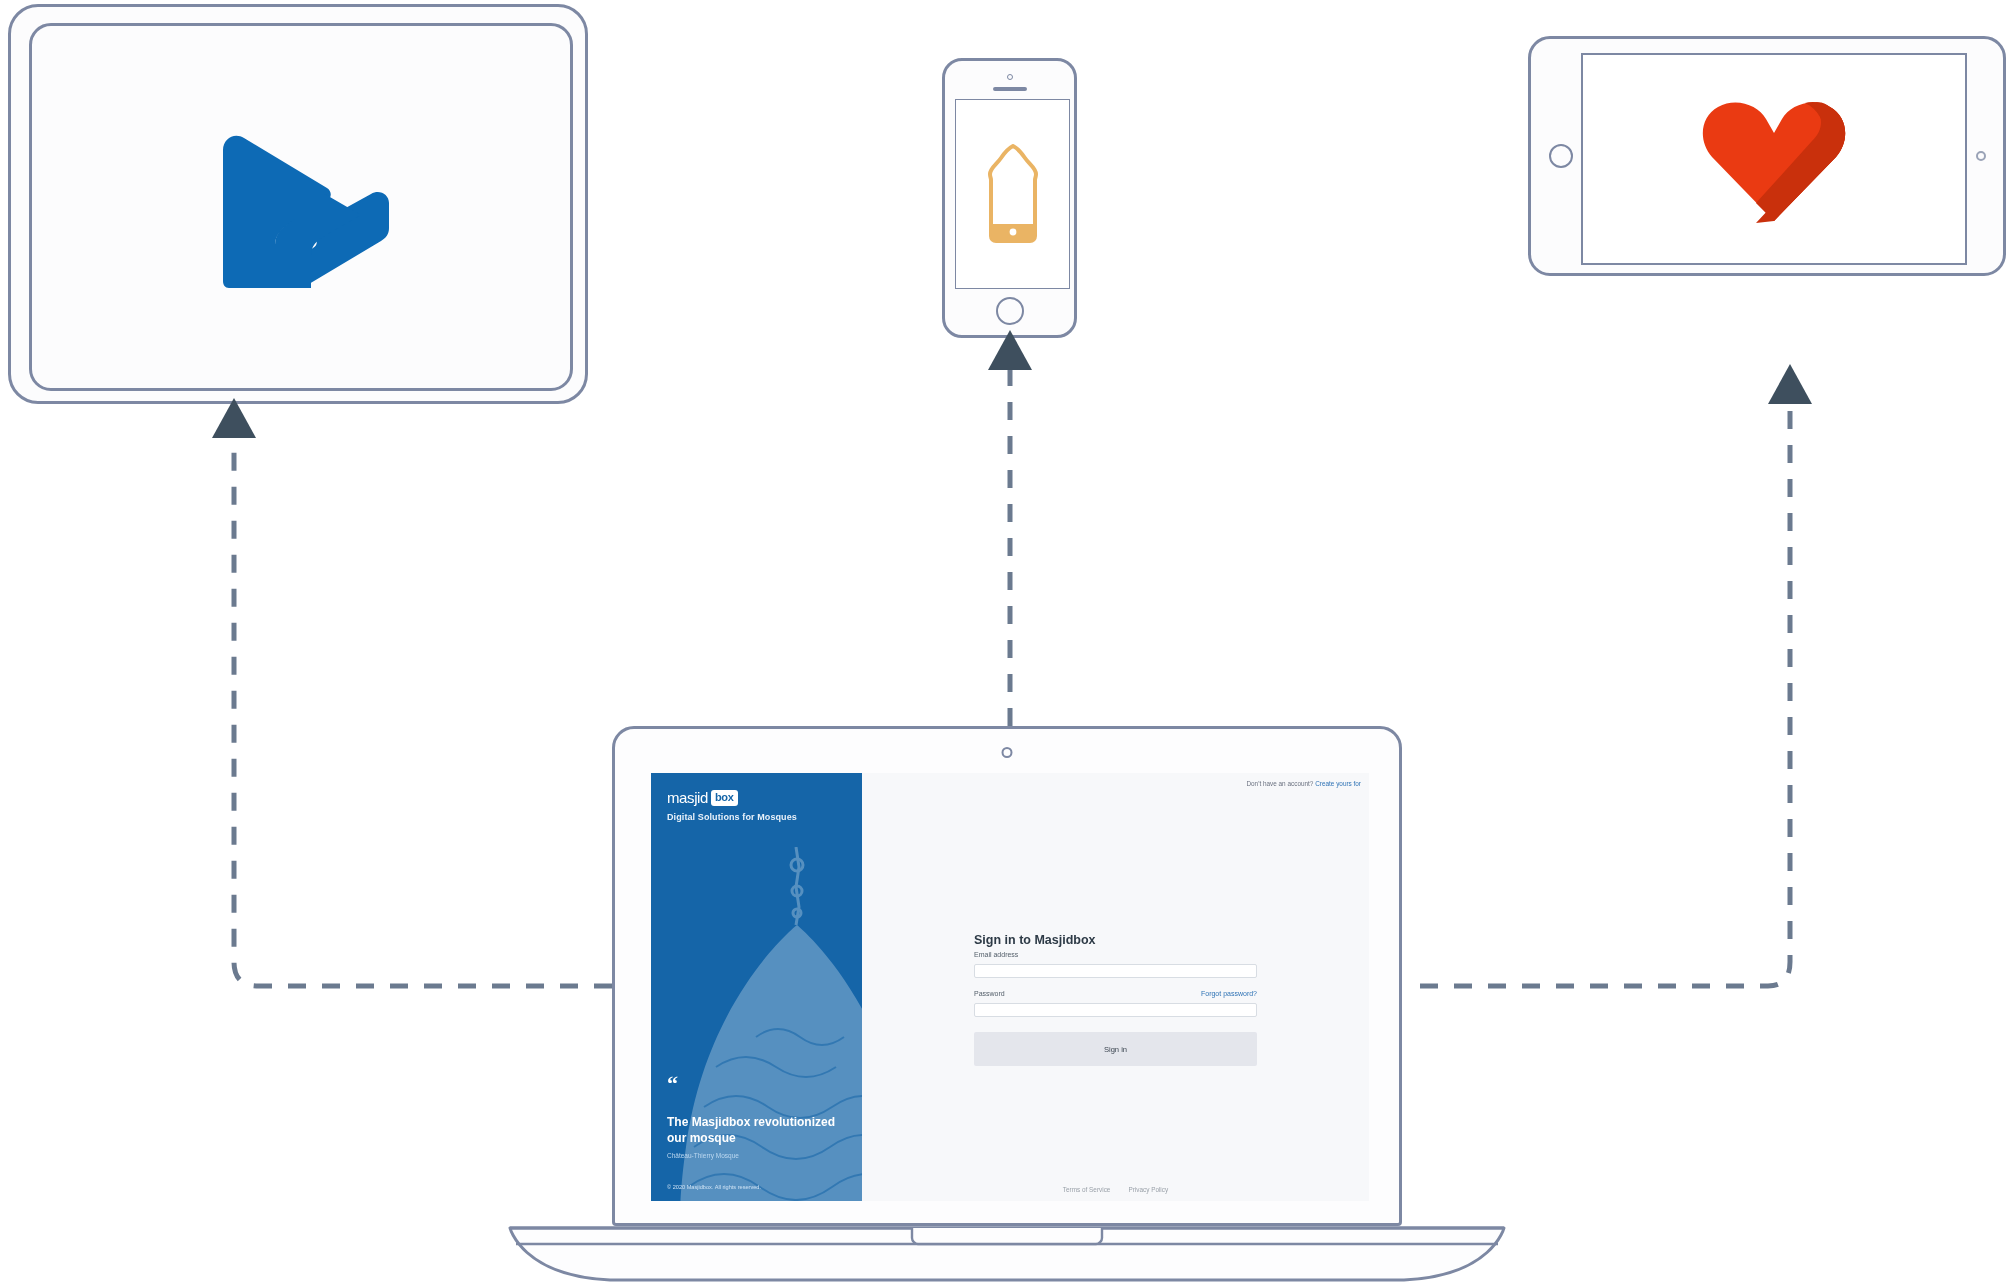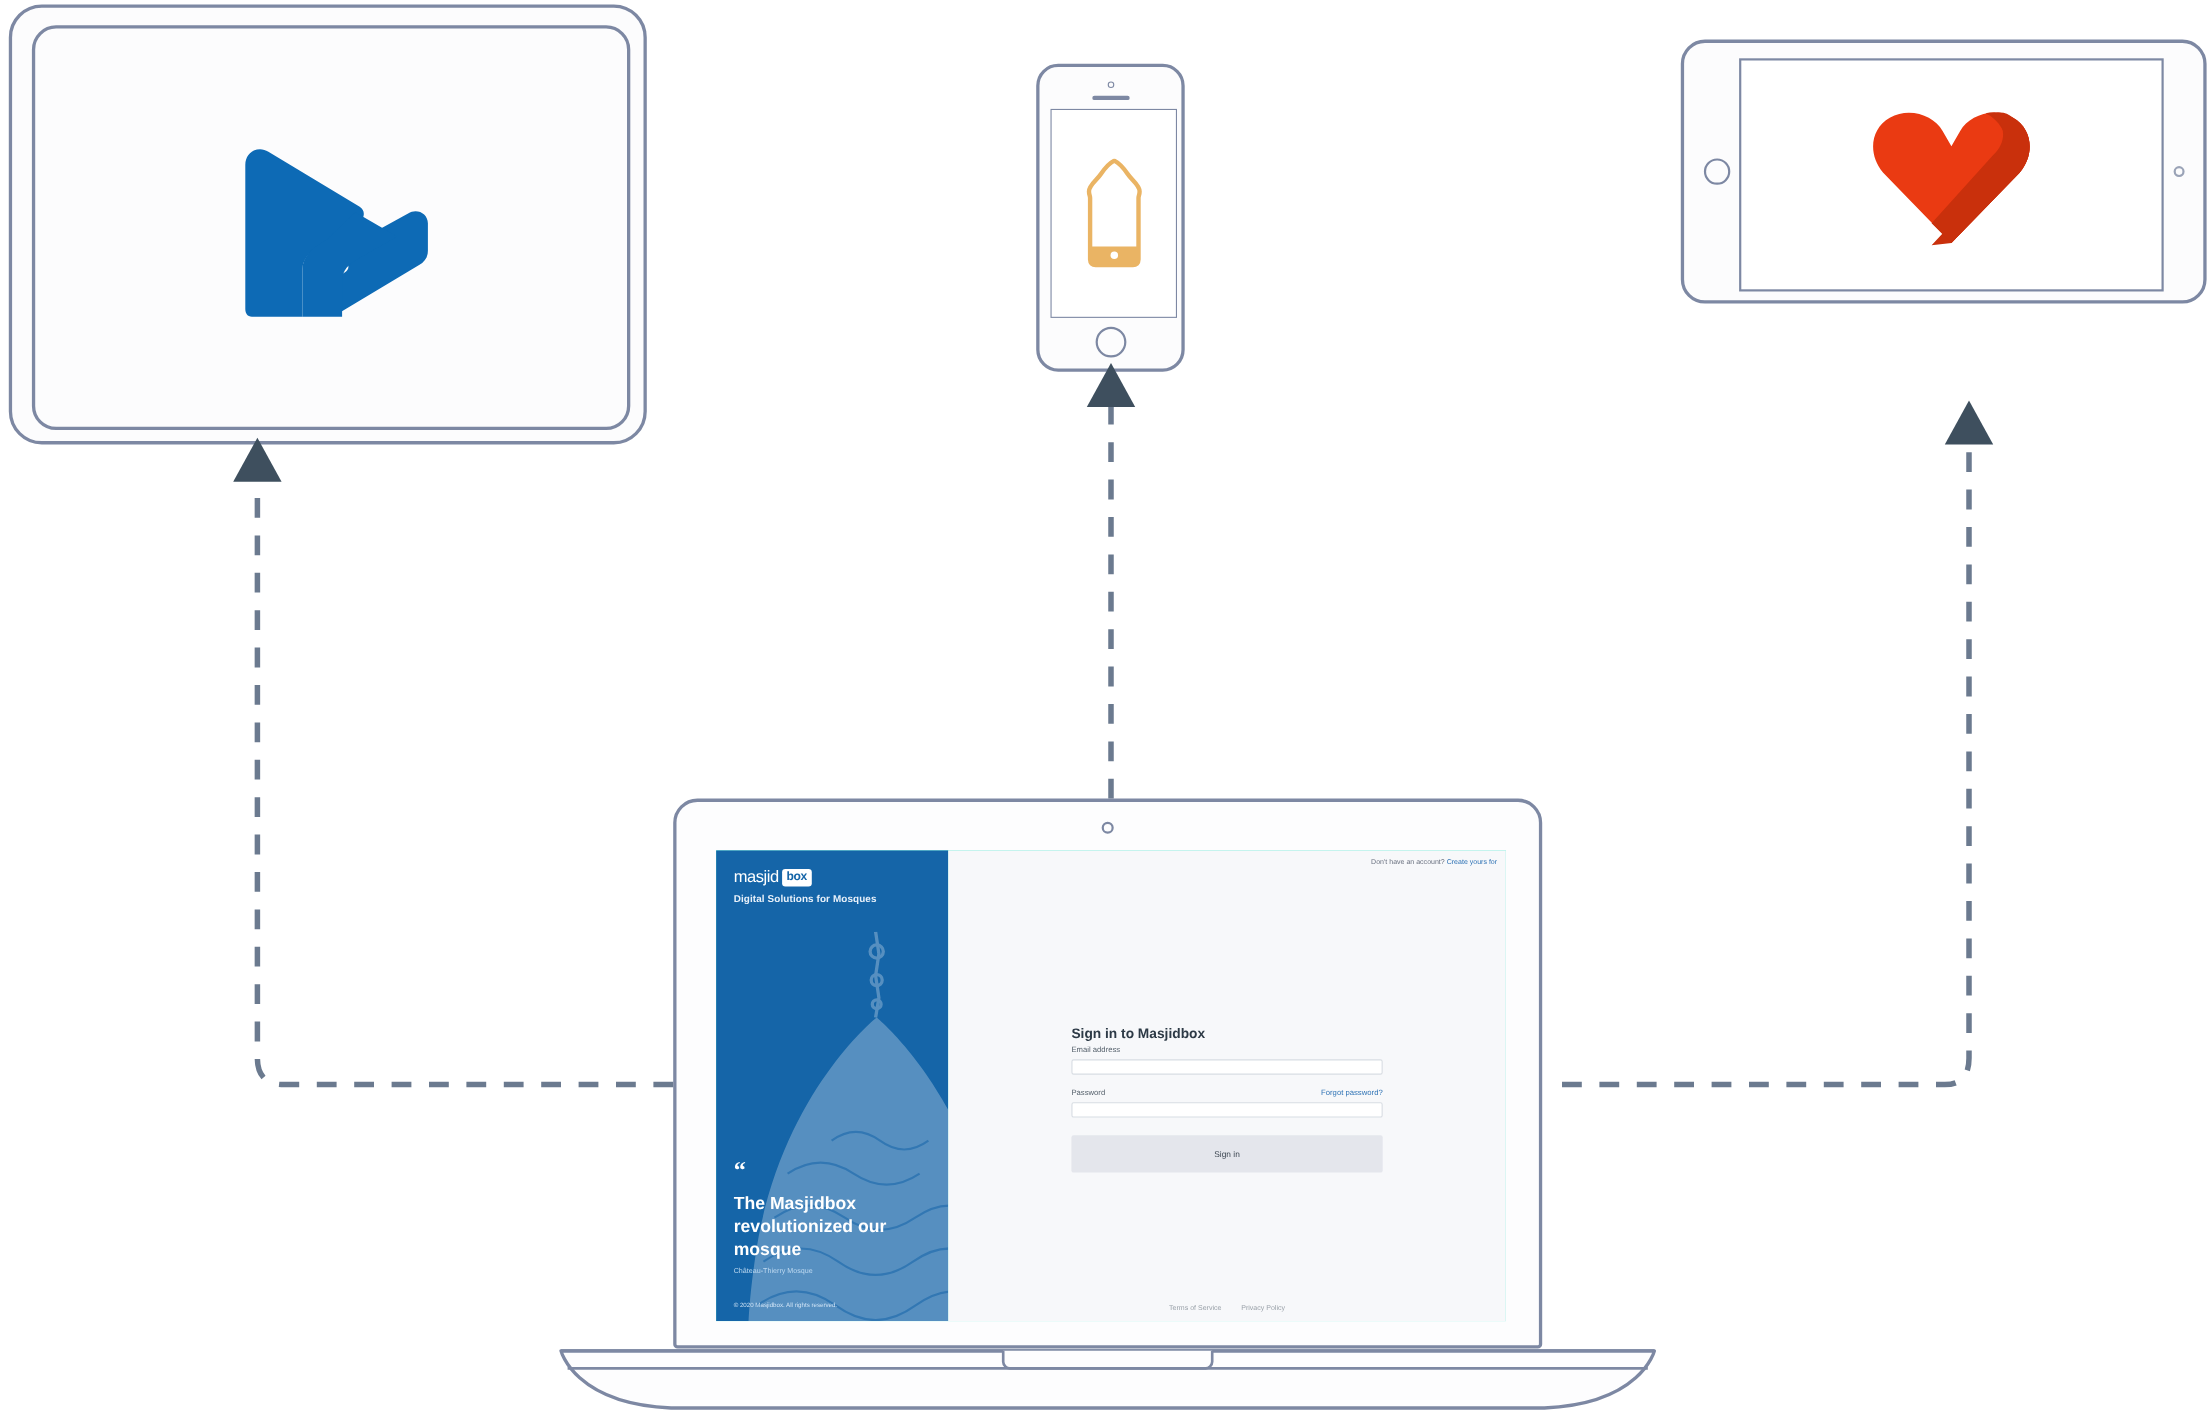--- a/index.html
+++ b/index.html
@@ -40,35 +40,35 @@
   .tabR-cam{position:absolute;right:17px;top:50%;margin-top:-5px;width:10px;height:10px;
        border-radius:50%;border:2px solid #9aa3b7;box-sizing:border-box;}
 
   
   #laptop{position:absolute;left:612px;top:726px;width:790px;height:510px;}
   #laptop-lid{position:absolute;left:0;top:0;width:790px;height:500px;
        border:3px solid #7d88a3;border-radius:22px 22px 4px 4px;box-sizing:border-box;background:#fdfdfe;}
   #laptop-cam{position:absolute;left:50%;top:18px;transform:translateX(-50%);
        width:11px;height:11px;border-radius:50%;border:2.5px solid #7d88a3;box-sizing:border-box;}
   #laptop-screen{position:absolute;left:36px;top:44px;width:718px;height:428px;
-       background:#5eead4;overflow:hidden;display:flex;}
+       background:#0f766e;overflow:hidden;display:flex;}
   #laptop-base{position:absolute;left:-108px;top:498px;width:1006px;height:60px;}
 
   
   .side{position:relative;width:211px;height:100%;background:#1565a8;overflow:hidden;flex:0 0 211px;}
   .side-dome{position:absolute;right:-74px;top:74px;width:290px;height:430px;opacity:.28;}
   .side-inner{position:relative;z-index:2;padding:16px 16px 0 16px;}
   .logo{display:inline-flex;align-items:center;gap:3px;}
   .logo-masjid{color:#fff;font-size:15px;letter-spacing:-.4px;line-height:1;font-weight:400;}
   .logo-box{background:#fff;color:#1565a8;font-size:11px;font-weight:700;line-height:1;
        padding:2px 4px 3px 4px;border-radius:3px;letter-spacing:-.3px;}
   .side-tag{color:#e8f1fa;font-size:9px;font-weight:700;margin-top:5px;letter-spacing:.1px;}
   .quote-wrap{position:absolute;left:16px;bottom:42px;right:16px;z-index:2;}
   .quote-mark{color:#fff;font-size:22px;line-height:.7;font-weight:700;font-family:"Liberation Serif",serif;}
-  .quote-text{color:#fff;font-size:16px;font-weight:700;line-height:1.32;margin-top:12px;}
+  .quote-text{color:#fff;font-size:12px;font-weight:700;line-height:1.32;margin-top:24px;}
   .quote-by{color:#bcd8f0;font-size:6.5px;margin-top:5px;}
   .side-copy{position:absolute;left:16px;bottom:11px;z-index:2;color:#cfe3f5;font-size:5.6px;}
 
   .main{position:relative;flex:1 1 auto;background:#f7f8fa;}
   .topbar{position:absolute;top:7px;right:8px;font-size:6.4px;color:#6b7280;white-space:nowrap;}
   .topbar a{color:#2f73b5;text-decoration:none;}
   .form{position:absolute;left:0;right:0;top:160px;display:flex;justify-content:center;}
   .form-inner{width:283px;}
   .form-title{font-size:12.5px;color:#2d3a46;font-weight:700;margin-bottom:4px;}
   .fld-row{display:flex;justify-content:space-between;align-items:baseline;margin-bottom:3px;}

